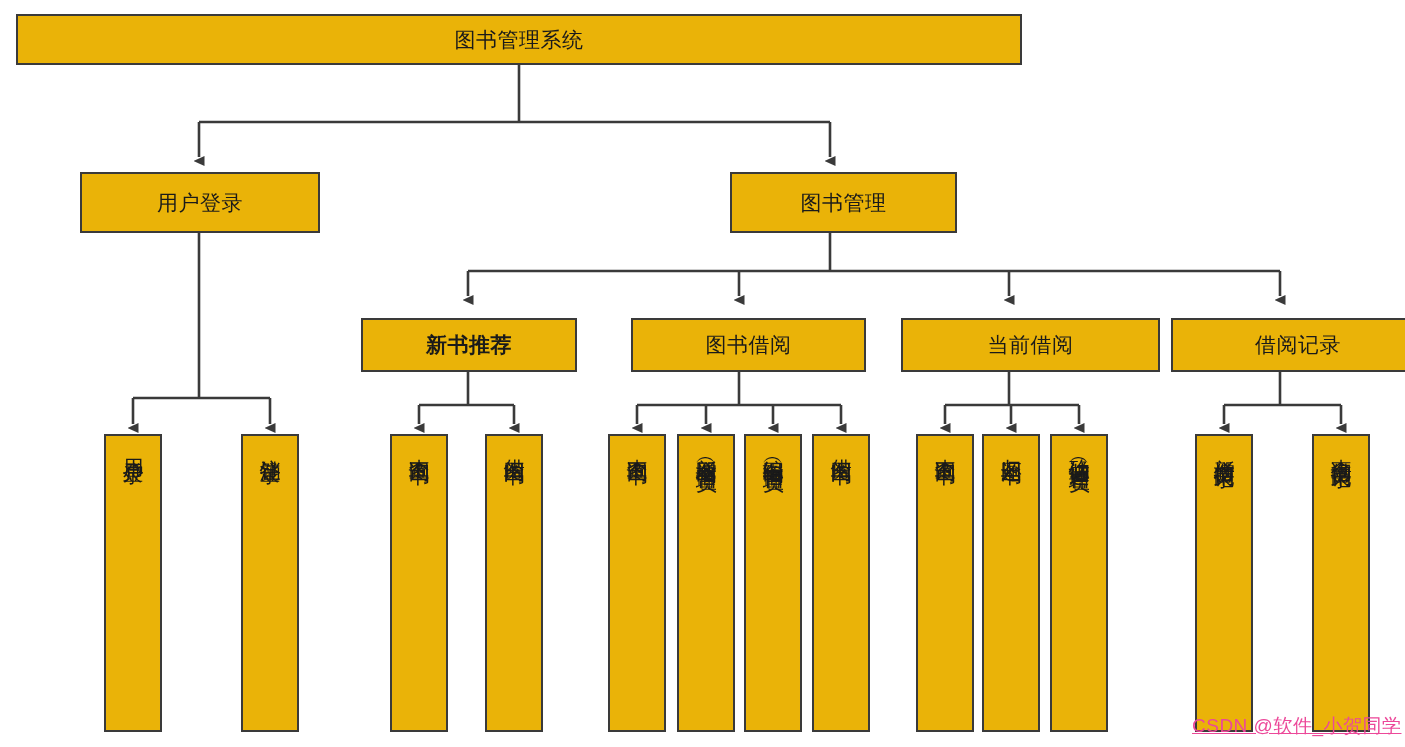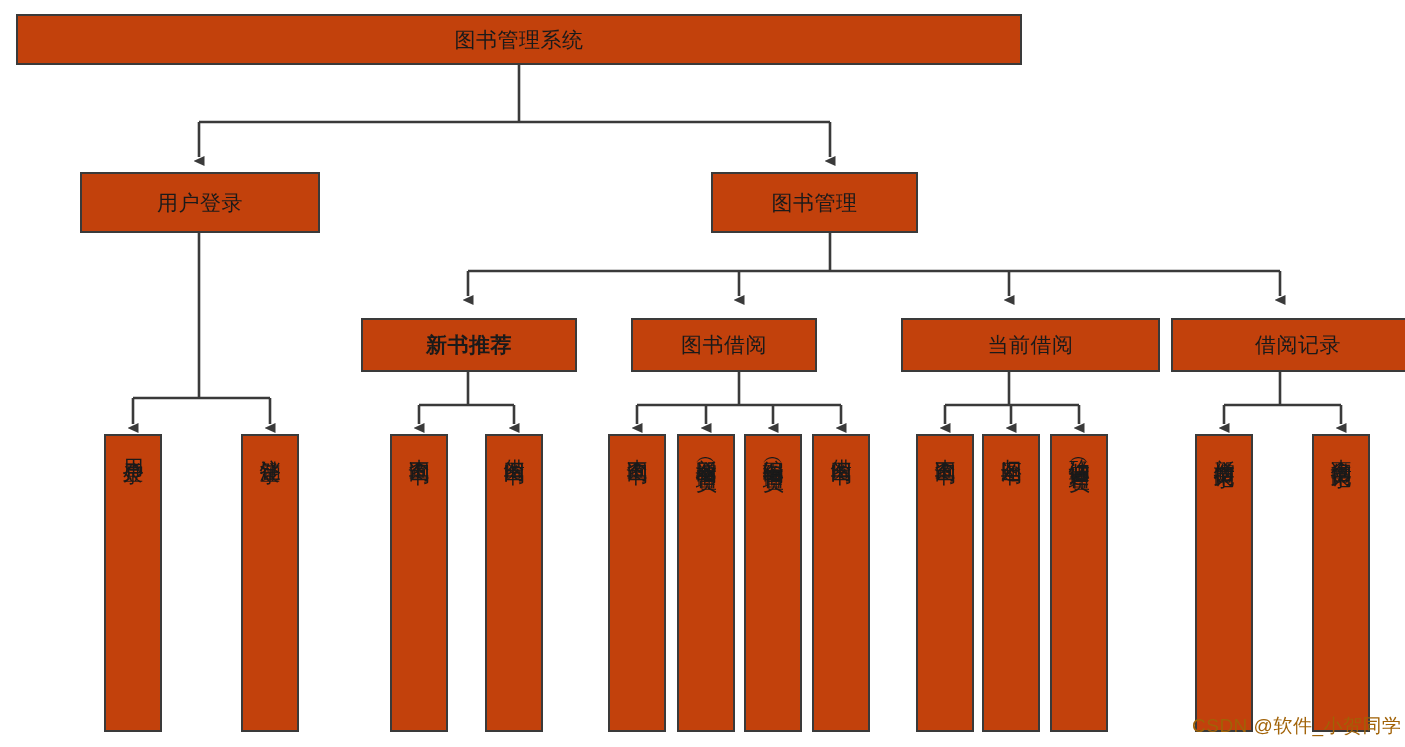--- a/index.html
+++ b/index.html
@@ -22,21 +22,21 @@
     position: absolute;
     left: 0;
     top: 0;
     width: 1405px;
     height: 747px;
     pointer-events: none;
   }
   .node {
     position: absolute;
     box-sizing: border-box;
-    background: #c2410c;
+    background: #eab308;
     border: 2.5px solid #3a3a3a;
     display: flex;
     align-items: center;
     justify-content: center;
     color: #1a1a1a;
   }
   .node-label {
     font-size: 21px;
     line-height: 1.12;
     letter-spacing: 0.5px;
@@ -58,24 +58,25 @@
     text-orientation: upright;
     font-size: 21px;
     line-height: 1.25;
     letter-spacing: 2px;
     white-space: nowrap;
     max-height: 272px;
   }
   .watermark {
     position: absolute;
     font-size: 19px;
-    color: #a16207;
+    color: #ec4899;
     white-space: nowrap;
     letter-spacing: 0.5px;
     user-select: none;
+    text-decoration: underline;
   }
 </style>
 </head>
 <body>
 
 <div id="diagram-root">
 
   <svg id="edges-layer" viewBox="0 0 1405 747" xmlns="http://www.w3.org/2000/svg">
     <defs>
       <marker id="arrow" markerWidth="10" markerHeight="11" refX="1" refY="5.5" orient="auto" markerUnits="userSpaceOnUse">
@@ -130,29 +131,29 @@
   </svg>
 
   <div class="node horiz" style="left:16px; top:14px; width:1006px; height:51px;">
     <span class="node-label">图书管理系统</span>
   </div>
 
   <div class="node horiz" style="left:80px; top:172px; width:240px; height:61px;">
     <span class="node-label">用户登录</span>
   </div>
 
-  <div class="node horiz" style="left:711px; top:172px; width:207px; height:61px;">
+  <div class="node horiz" style="left:730px; top:172px; width:227px; height:61px;">
     <span class="node-label">图书管理</span>
   </div>
 
   <div class="node horiz" style="left:361px; top:318px; width:216px; height:54px;font-weight:bold;">
     <span class="node-label">新书推荐</span>
   </div>
 
-  <div class="node horiz" style="left:631px; top:318px; width:186px; height:54px;">
+  <div class="node horiz" style="left:631px; top:318px; width:235px; height:54px;">
     <span class="node-label">图书借阅</span>
   </div>
 
   <div class="node horiz" style="left:901px; top:318px; width:259px; height:54px;">
     <span class="node-label">当前借阅</span>
   </div>
 
   <div class="node horiz" style="left:1171px; top:318px; width:254px; height:54px;">
     <span class="node-label">借阅记录</span>
   </div>

